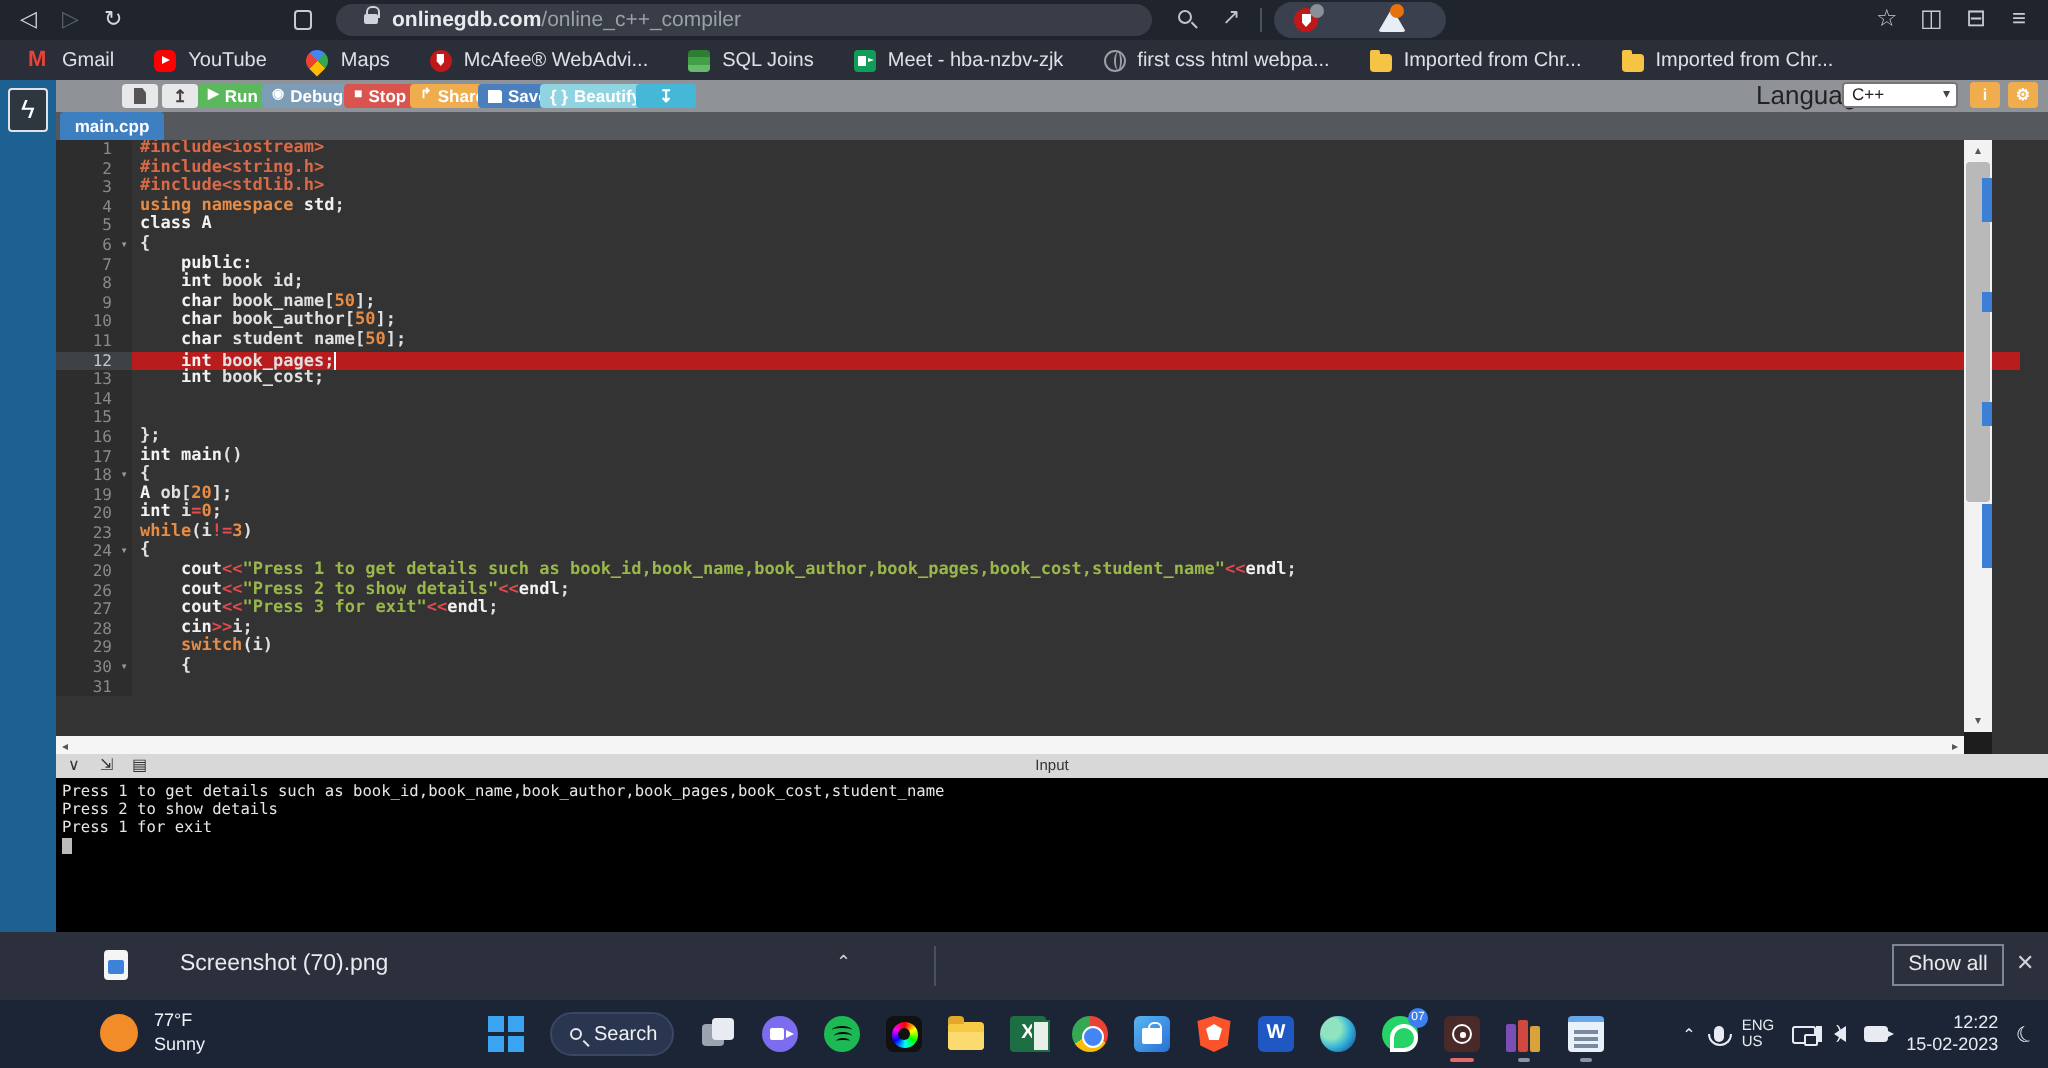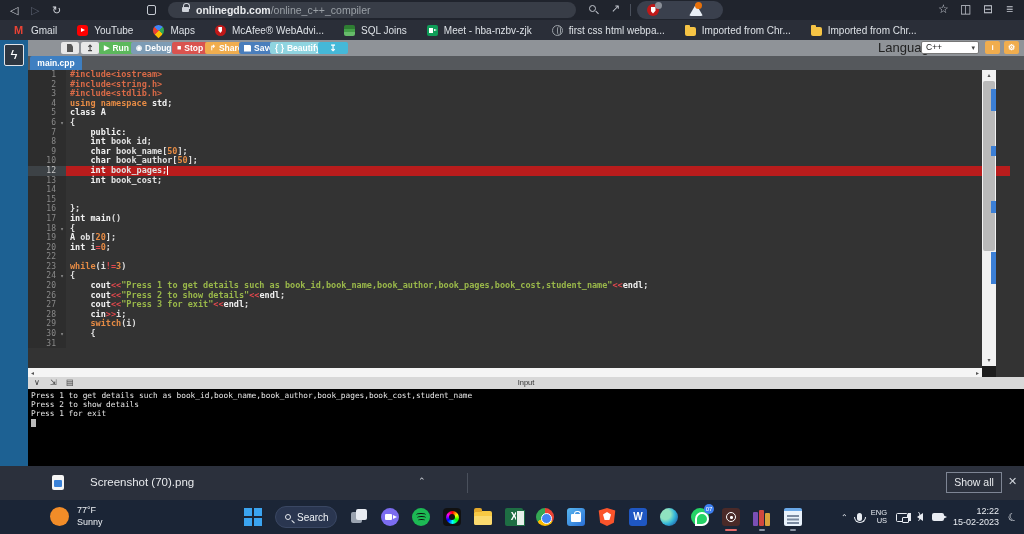--- a/index.html
+++ b/index.html
@@ -161,21 +161,21 @@
   .i-gauge:before { content:""; position:absolute; z-index:1; left:8px; top:8px; width:2.5px; height:2.5px; background:#fff; border-radius:50%; }
   .i-winrar { display:flex; gap:1px; align-items:flex-end; }
   .i-winrar div { width:5px; border-radius:1px; }
   .i-notepad { background:#e9f2fb; border-radius:2px; border-top:3px solid #69a8e8; }
   .i-notepad:after { content:""; position:absolute; left:3px; top:4px; width:12px; height:1.6px; background:#7a8aa0; box-shadow:0 3.5px 0 #7a8aa0, 0 7px 0 #7a8aa0; }
   
   #tray { position:absolute; right:6px; top:0; height:34px; display:flex; align-items:center; gap:9px; color:#e8ecf2; }
   #tray .chev { font-size:8px; }
   .mic { width:5px; height:8px; background:#e8ecf2; border-radius:3px; position:relative; }
   .mic:after { content:""; position:absolute; left:-2.5px; top:4px; width:10px; height:5px; border:1.2px solid #e8ecf2; border-top:none; border-radius:0 0 6px 6px; }
-  #lang { font-size:7.5px; line-height:8.5px; text-align:right; }
+  #lang { font-size:7.5px; line-height:8.5px; text-align:left; }
   .cast { width:12px; height:9px; border:1.3px solid #e8ecf2; border-radius:1.5px; position:relative; }
   .cast:after { content:""; position:absolute; right:-2px; bottom:-2px; width:5px; height:4px; background:#1b2536; border:1.3px solid #e8ecf2; border-radius:1px; }
   .spk { width:0; height:0; border-top:4px solid transparent; border-bottom:4px solid transparent; border-right:6px solid #e8ecf2; position:relative; }
   .spk:before { content:""; position:absolute; left:-9px; top:-4px; width:3px; height:8px; background:#e8ecf2; }
   .spk:after { content:")"; position:absolute; left:1px; top:-6px; font-size:9px; color:#e8ecf2; }
   .cam { width:12px; height:8px; background:#e8ecf2; border-radius:2px; position:relative; }
   .cam:after { content:""; position:absolute; right:-3px; top:1.5px; border-left:4px solid #e8ecf2; border-top:2.5px solid transparent; border-bottom:2.5px solid transparent; }
   #clock { font-size:9px; line-height:11px; text-align:right; }
   .moon { font-size:11px; transform:rotate(-20deg); }
 </style>
@@ -297,30 +297,30 @@
       <div class="crow"><span class="lnum">1</span><span class="fold"></span><span class="ctext"><span class="pre">#include&lt;iostream&gt;</span></span></div>
       <div class="crow"><span class="lnum">2</span><span class="fold"></span><span class="ctext"><span class="pre">#include&lt;string.h&gt;</span></span></div>
       <div class="crow"><span class="lnum">3</span><span class="fold"></span><span class="ctext"><span class="pre">#include&lt;stdlib.h&gt;</span></span></div>
       <div class="crow"><span class="lnum">4</span><span class="fold"></span><span class="ctext"><span class="kw">using namespace</span><span class="bold"> std</span><span class="pln">;</span></span></div>
       <div class="crow"><span class="lnum">5</span><span class="fold"></span><span class="ctext"><span class="bold">class A</span></span></div>
       <div class="crow"><span class="lnum">6</span><span class="fold">▾</span><span class="ctext"><span class="pln">{</span></span></div>
       <div class="crow"><span class="lnum">7</span><span class="fold"></span><span class="ctext"><span class="bold">    public:</span></span></div>
       <div class="crow"><span class="lnum">8</span><span class="fold"></span><span class="ctext"><span class="bold">    int</span><span class="pln"> book id;</span></span></div>
       <div class="crow"><span class="lnum">9</span><span class="fold"></span><span class="ctext"><span class="bold">    char</span><span class="pln"> book_name[</span><span class="num">50</span><span class="pln">];</span></span></div>
       <div class="crow"><span class="lnum">10</span><span class="fold"></span><span class="ctext"><span class="bold">    char</span><span class="pln"> book_author[</span><span class="num">50</span><span class="pln">];</span></span></div>
+      <div class="crow"><span class="lnum">11</span><span class="fold"></span><span class="ctext"><span class="bold">    char</span><span class="pln"> student name[</span><span class="num">50</span><span class="pln">];</span></span></div>
       <div class="crow current"><span class="lnum">12</span><span class="fold"></span><span class="ctext"><span class="bold">    int</span><span class="pln"> book_pages;</span><span class="caret"></span></span></div>
       <div class="crow"><span class="lnum">13</span><span class="fold"></span><span class="ctext"><span class="bold">    int</span><span class="pln"> book_cost;</span></span></div>
       <div class="crow"><span class="lnum">14</span><span class="fold"></span><span class="ctext"></span></div>
       <div class="crow"><span class="lnum">15</span><span class="fold"></span><span class="ctext"></span></div>
       <div class="crow"><span class="lnum">16</span><span class="fold"></span><span class="ctext"><span class="pln">};</span></span></div>
       <div class="crow"><span class="lnum">17</span><span class="fold"></span><span class="ctext"><span class="bold">int main</span><span class="pln">()</span></span></div>
       <div class="crow"><span class="lnum">18</span><span class="fold">▾</span><span class="ctext"><span class="pln">{</span></span></div>
       <div class="crow"><span class="lnum">19</span><span class="fold"></span><span class="ctext"><span class="bold">A</span><span class="pln"> ob[</span><span class="num">20</span><span class="pln">];</span></span></div>
       <div class="crow"><span class="lnum">20</span><span class="fold"></span><span class="ctext"><span class="bold">int</span><span class="pln"> i</span><span class="op">=</span><span class="num">0</span><span class="pln">;</span></span></div>
-      <div class="crow"><span class="lnum">22</span><span class="fold"></span><span class="ctext"></span></div>
       <div class="crow"><span class="lnum">23</span><span class="fold"></span><span class="ctext"><span class="kw">while</span><span class="pln">(i</span><span class="op">!=</span><span class="num">3</span><span class="pln">)</span></span></div>
       <div class="crow"><span class="lnum">24</span><span class="fold">▾</span><span class="ctext"><span class="pln">{</span></span></div>
       <div class="crow"><span class="lnum">20</span><span class="fold"></span><span class="ctext"><span class="bold">    cout</span><span class="op">&lt;&lt;</span><span class="str">"Press 1 to get details such as book_id,book_name,book_author,book_pages,book_cost,student_name"</span><span class="op">&lt;&lt;</span><span class="bold">endl</span><span class="pln">;</span></span></div>
       <div class="crow"><span class="lnum">26</span><span class="fold"></span><span class="ctext"><span class="bold">    cout</span><span class="op">&lt;&lt;</span><span class="str">"Press 2 to show details"</span><span class="op">&lt;&lt;</span><span class="bold">endl</span><span class="pln">;</span></span></div>
       <div class="crow"><span class="lnum">27</span><span class="fold"></span><span class="ctext"><span class="bold">    cout</span><span class="op">&lt;&lt;</span><span class="str">"Press 3 for exit"</span><span class="op">&lt;&lt;</span><span class="bold">endl</span><span class="pln">;</span></span></div>
       <div class="crow"><span class="lnum">28</span><span class="fold"></span><span class="ctext"><span class="bold">    cin</span><span class="op">&gt;&gt;</span><span class="pln">i;</span></span></div>
       <div class="crow"><span class="lnum">29</span><span class="fold"></span><span class="ctext"><span class="kw">    switch</span><span class="pln">(i)</span></span></div>
       <div class="crow"><span class="lnum">30</span><span class="fold">▾</span><span class="ctext"><span class="pln">    {</span></span></div>
       <div class="crow"><span class="lnum">31</span><span class="fold"></span><span class="ctext"></span></div>
     </div>

